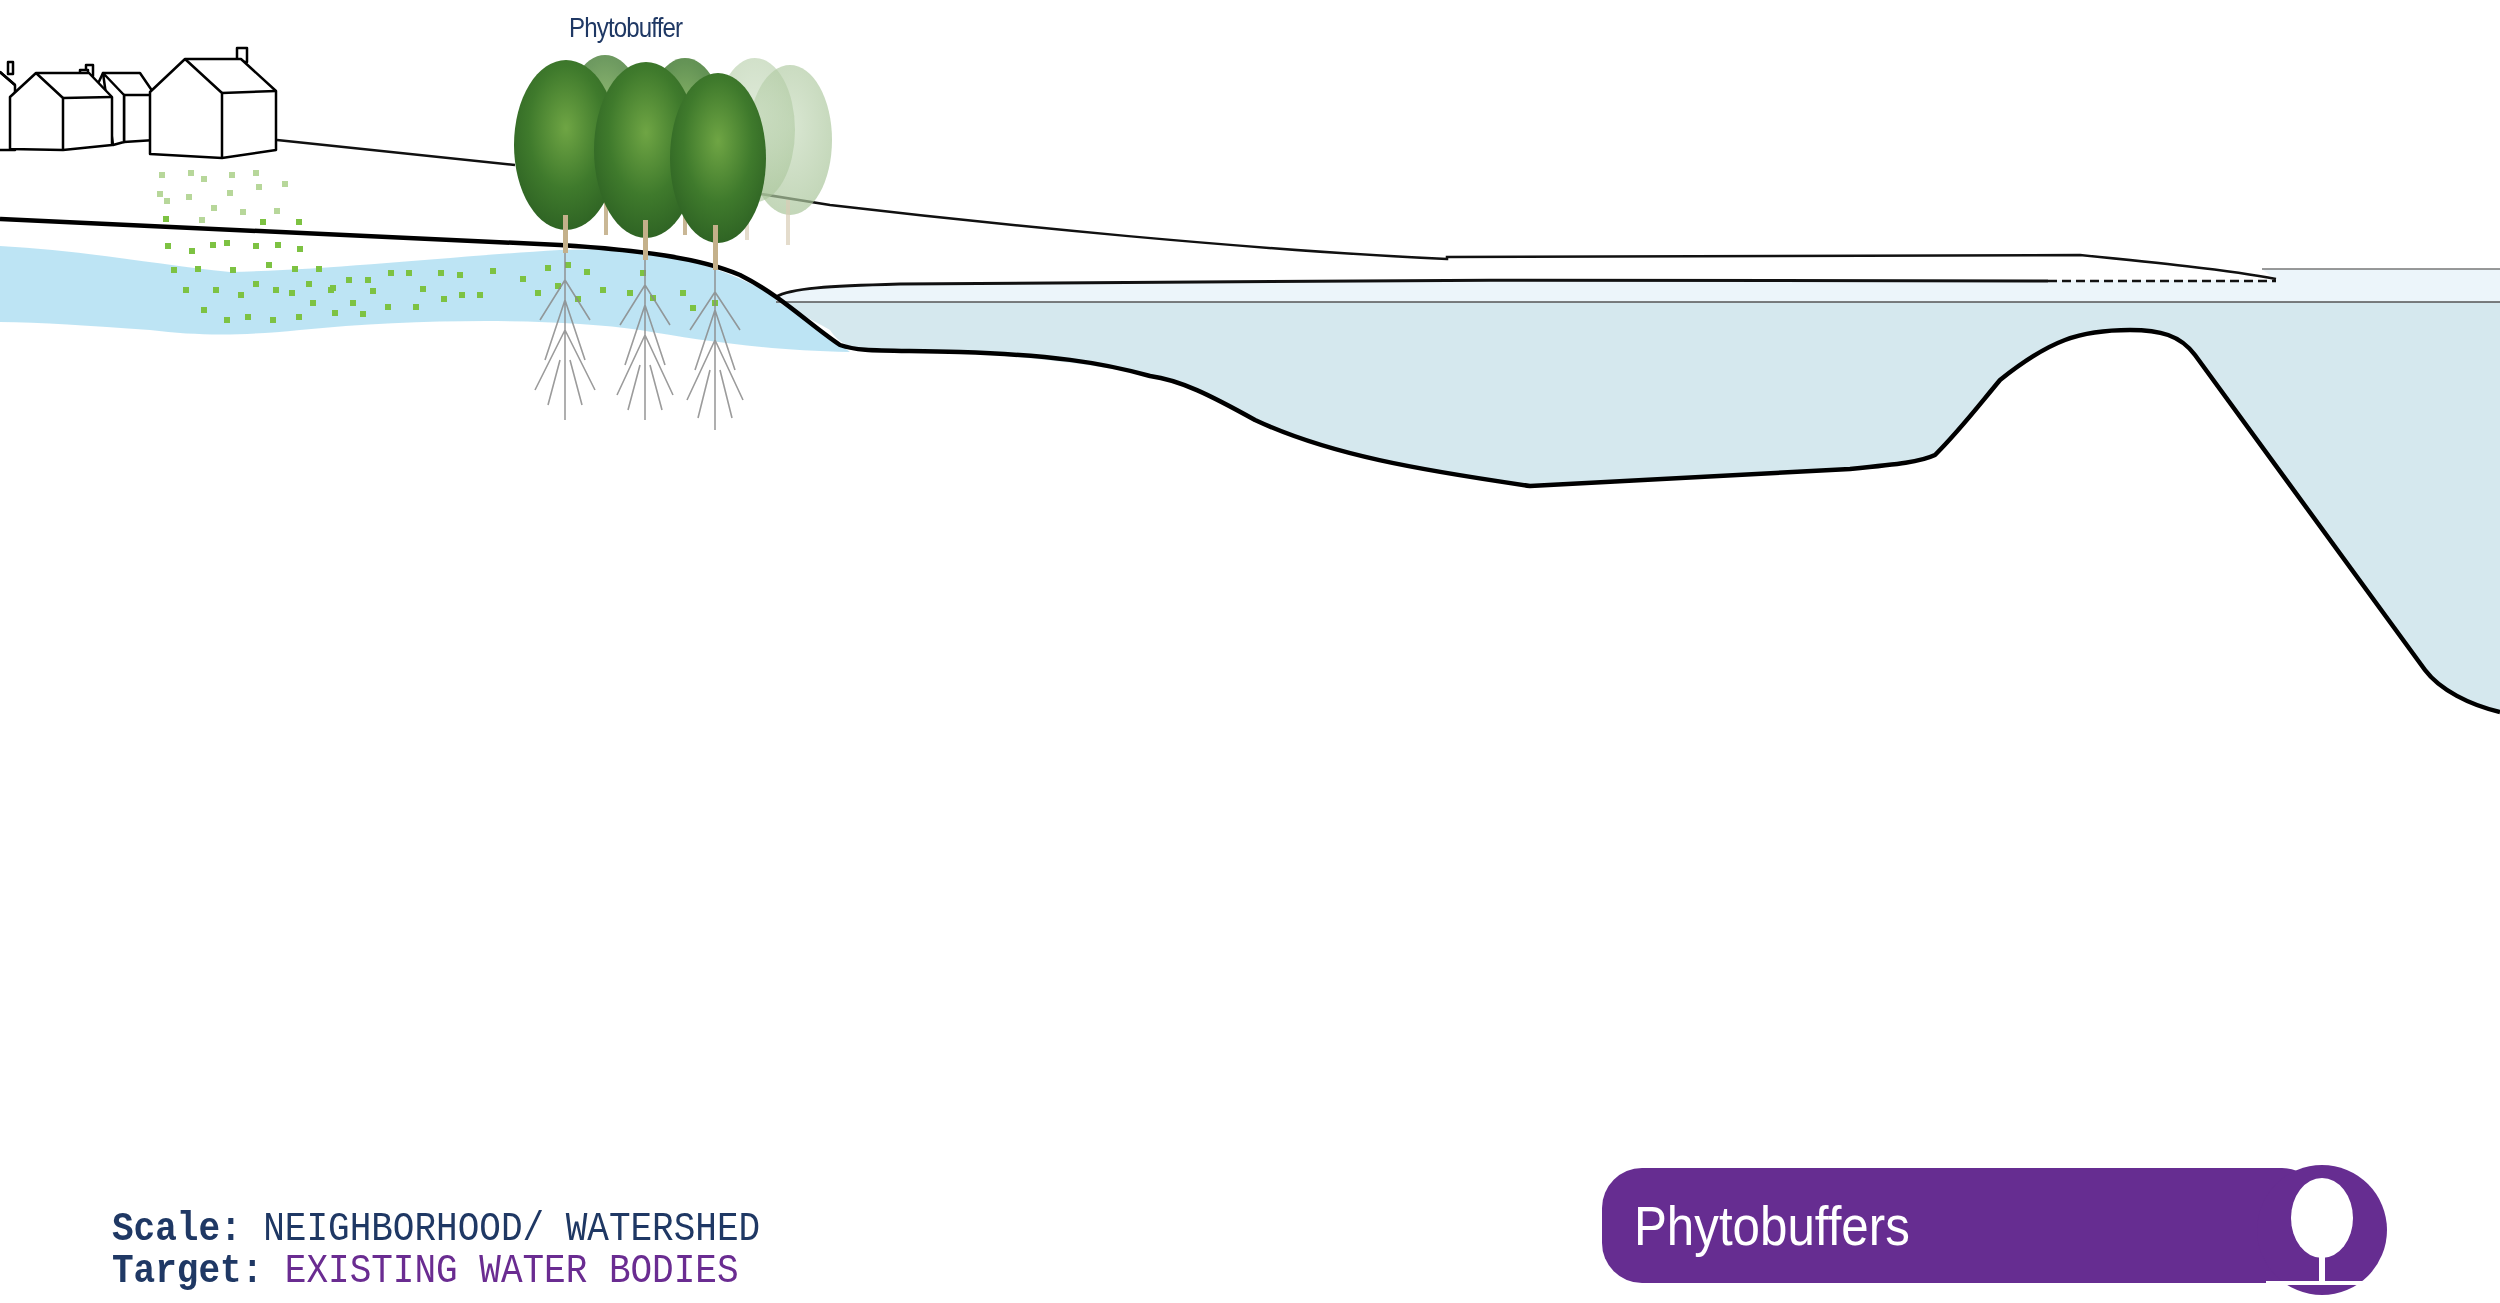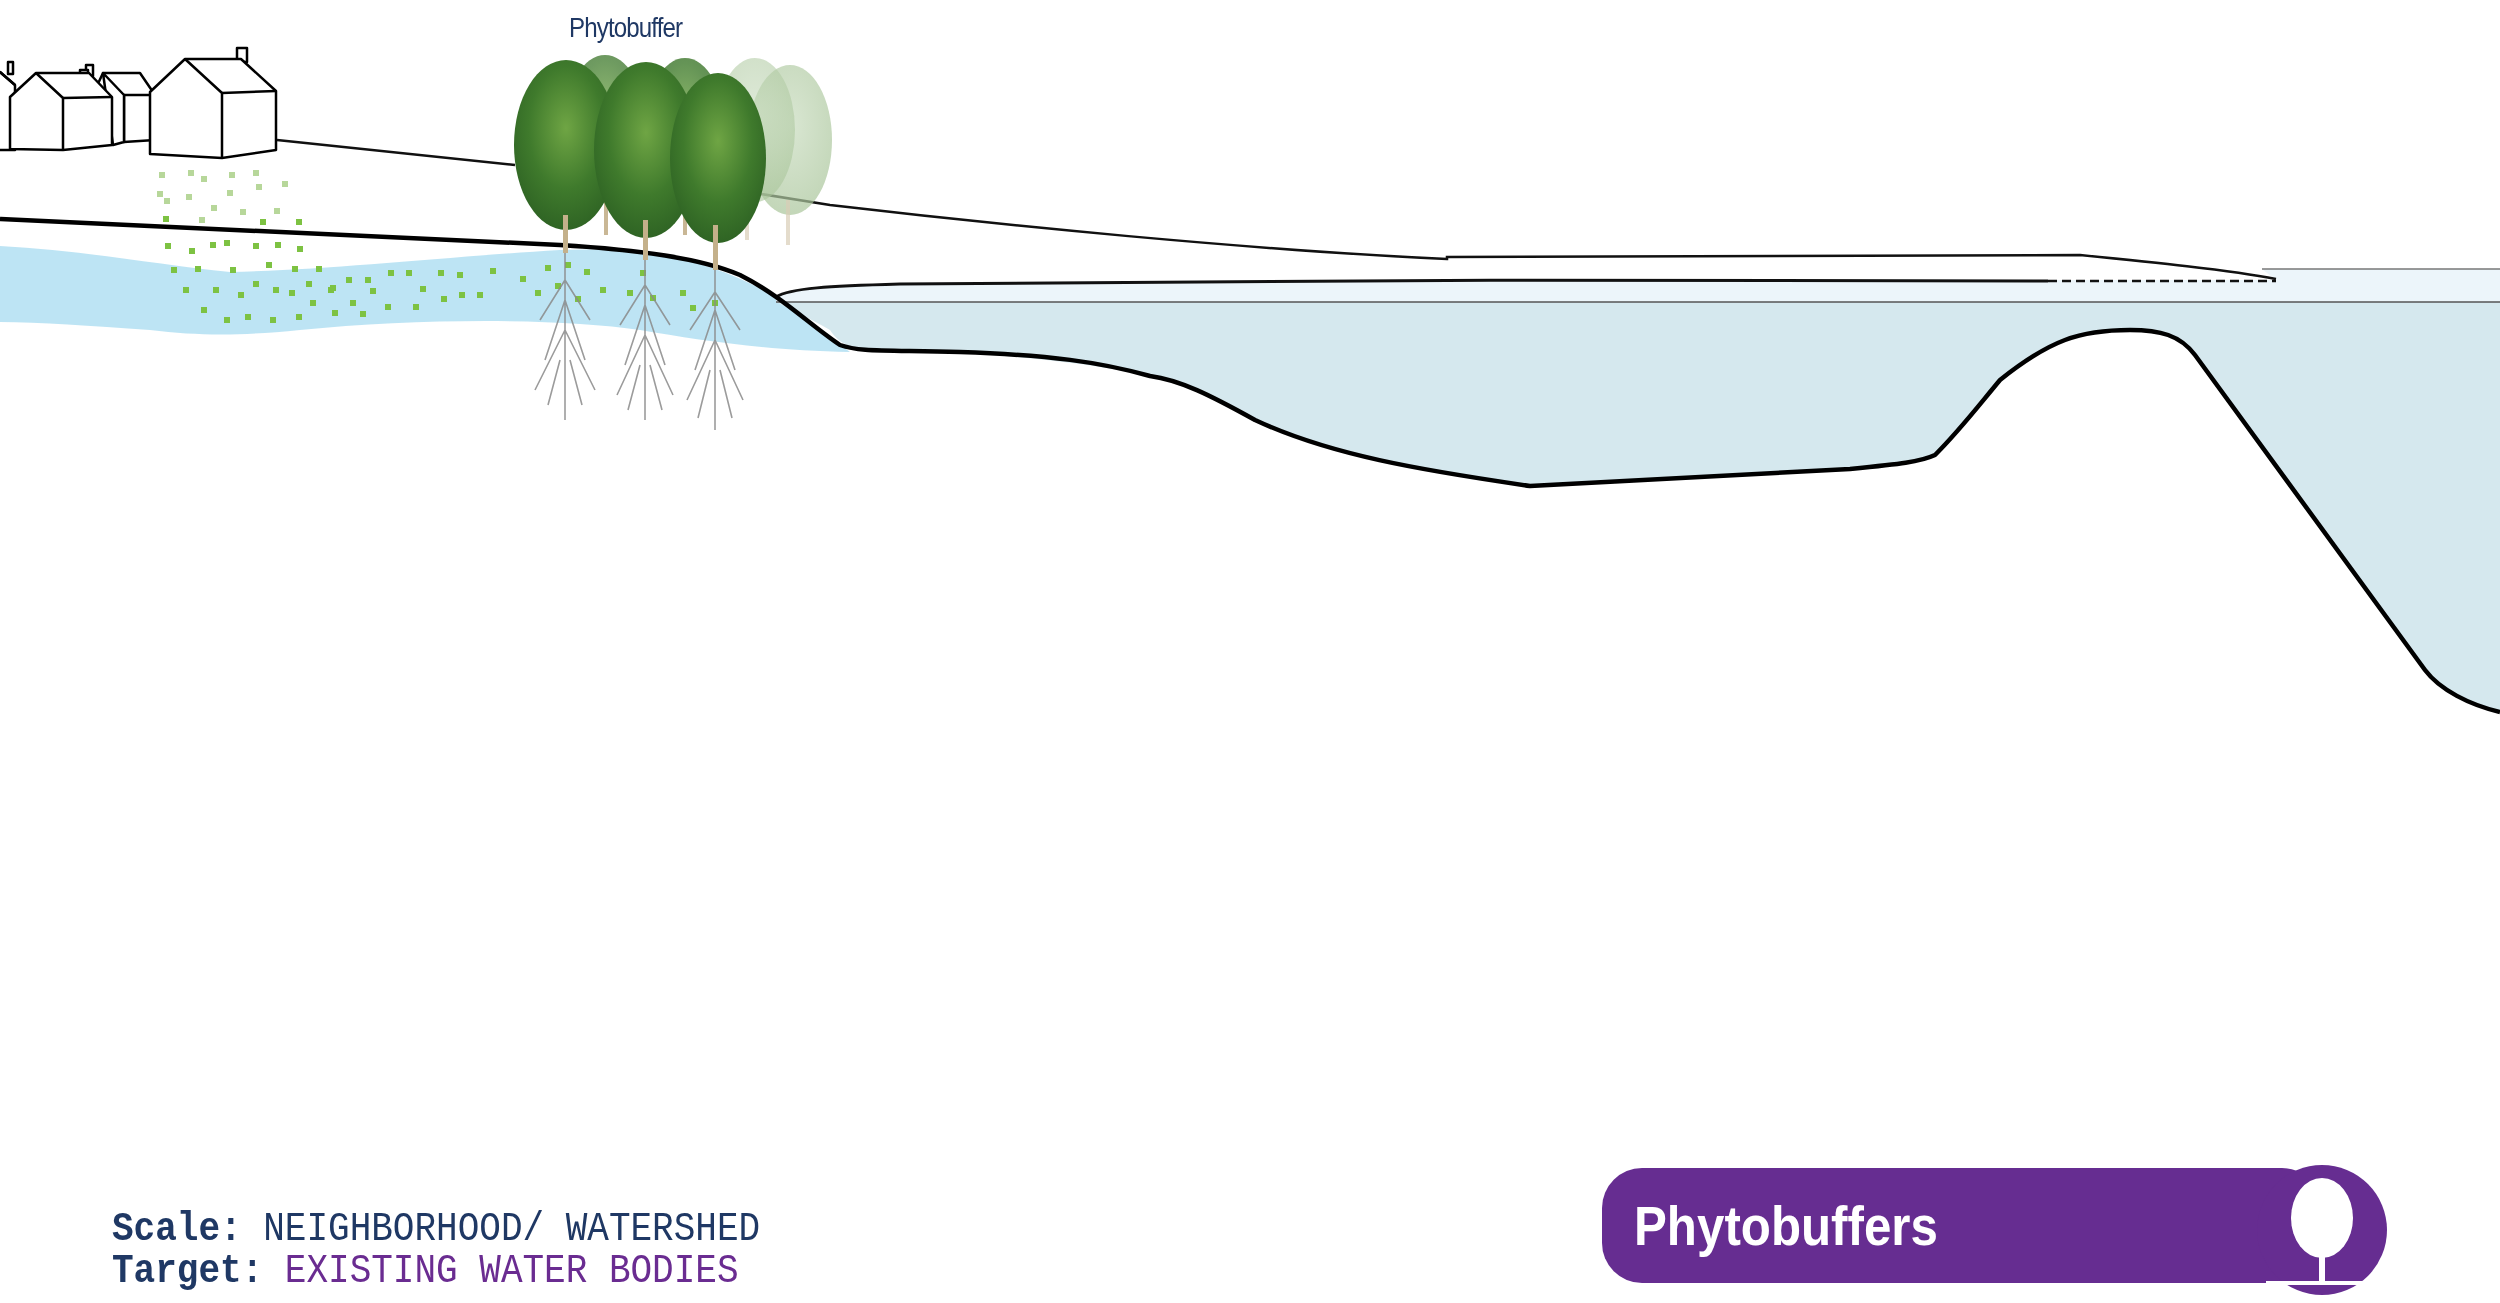--- a/index.html
+++ b/index.html
@@ -12,21 +12,21 @@
       white-space: nowrap;
     }
     .legend { position: absolute; left: 112px; top: 1209px; font-family: Liberation Mono, monospace; }
     .legend-line { font-size: 40px; line-height: 42px; white-space: nowrap; transform: scaleX(0.9); transform-origin: left top; }
     .legend-key { font-weight: bold; color: #1f3864; }
     .legend-val-scale { color: #1f3864; }
     .legend-val-target { color: #6a2c91; }
     .pill {
       position: absolute; left: 1602px; top: 1168px; width: 720px; height: 115px;
       background: #662d91; border-radius: 40px;
-      display: flex; align-items: center; cursor: pointer; font-weight: bold;
+      display: flex; align-items: center; cursor: pointer;
     }
     .pill-label { color: #ffffff; font-size: 56px; margin-left: 32px; transform: scaleX(0.88); transform-origin: left center; white-space: nowrap; }
     .badge { position: absolute; left: 2256px; top: 1164px; width: 132px; height: 132px; }
   </style>
 </head>
 <body>
 
 <svg class="canvas" viewBox="0 0 2500 1303" xmlns="http://www.w3.org/2000/svg">
   <defs>
     <radialGradient id="canopy" cx="50%" cy="40%" r="60%">

